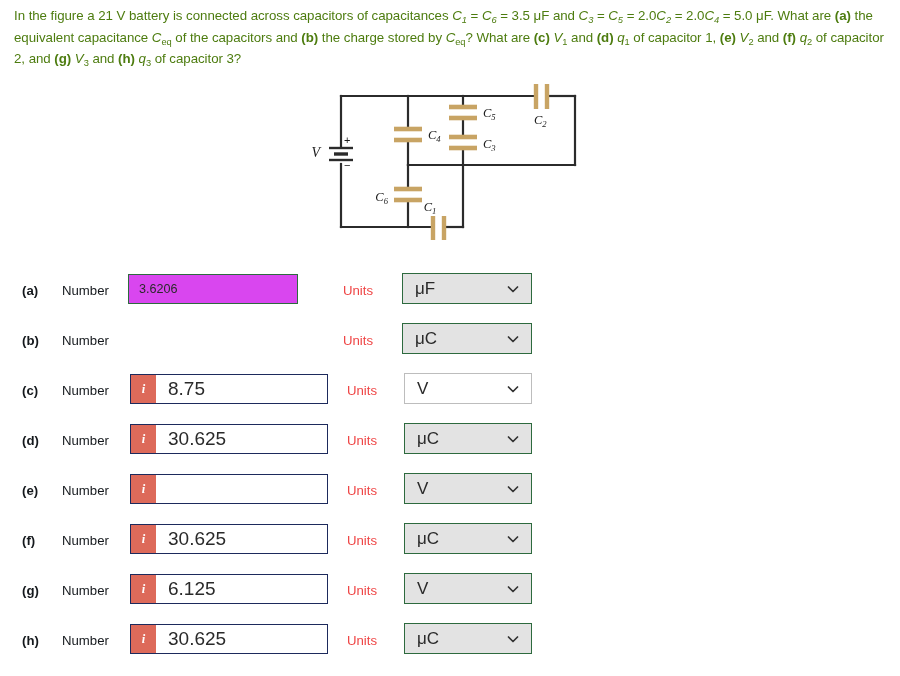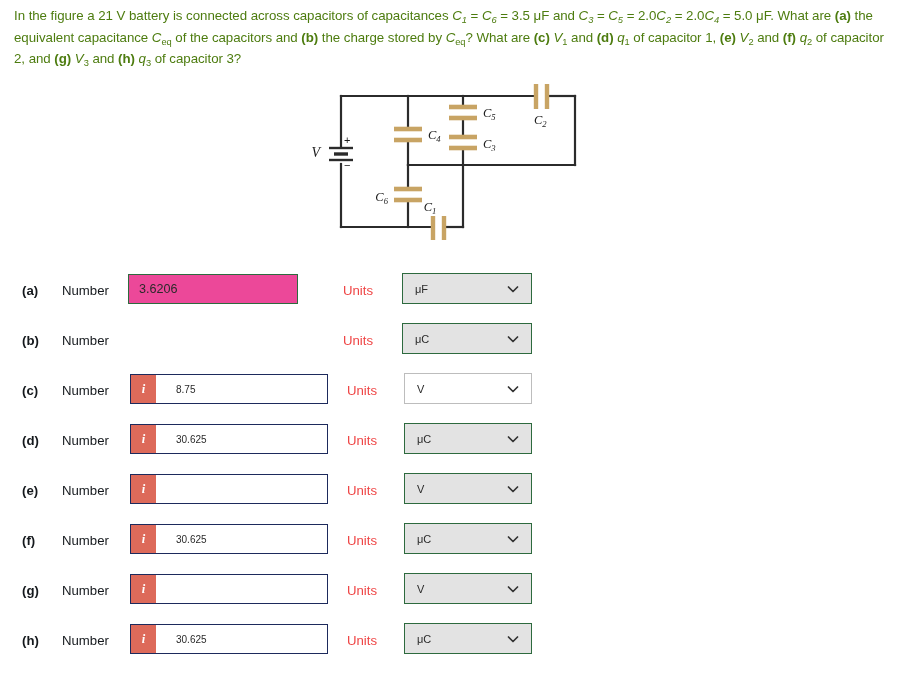--- a/index.html
+++ b/index.html
@@ -98,21 +98,21 @@
     border: 1px solid #2d6a3e;
     background: #e6e6e6;
   }
   .numwrap.plain .numval {
     flex: 1;
     display: flex;
     align-items: center;
     padding-left: 10px;
     font-size: 12.6px;
     color: #2a2a2a;
-    background: #ec4899;
+    background: #d946ef;
   }
   
   .numwrap.badged {
     left: 130px;
     width: 198px;
     border: 1px solid #1d2a5c;
     background: #ffffff;
   }
   .numwrap.badged .ibadge {
     width: 25px;
@@ -124,36 +124,36 @@
     display: flex;
     align-items: center;
     justify-content: center;
     font-family: "Liberation Serif", serif;
     flex: 0 0 25px;
   }
   .numwrap.badged .numval {
     flex: 1;
     display: flex;
     align-items: center;
-    padding-left: 20px;
-    font-size: 10px;
+    padding-left: 12px;
+    font-size: 19px;
     color: #2a2a2a;
     background: #ffffff;
   }
 
   
   .selwrap {
     position: absolute;
     top: 5px;
     height: 31px;
     box-sizing: border-box;
     display: flex;
     align-items: center;
     padding-left: 12px;
-    font-size: 11px;
+    font-size: 17px;
   }
   .selwrap.green {
     border: 1px solid #2d6a3e;
     background: #e3e3e3;
     color: #2a2a2a;
   }
   .selwrap.grey {
     border: 1px solid #bdbdbd;
     background: #ffffff;
     color: #2a2a2a;
@@ -361,20 +361,21 @@
           </svg>
       </span>
     </div>
   </div>
 
   <div class="row">
     <div class="row-label">(g)</div>
     <div class="row-number">Number</div>
     <div class="numwrap badged">
       <div class="ibadge">i</div>
+      <div class="numval">6.125</div>
     </div>
     <div class="row-units" style="left:347px">Units</div>
     <div class="selwrap green" style="left:404px; width:128px">
       <span>V</span>
       <span class="chev">
         <svg viewBox="0 0 12 12">
             <path d="M1.5 4 L6 8.5 L10.5 4" stroke="#333" stroke-width="1.7" fill="none" stroke-linecap="round" stroke-linejoin="round"></path>
           </svg>
       </span>
     </div>

